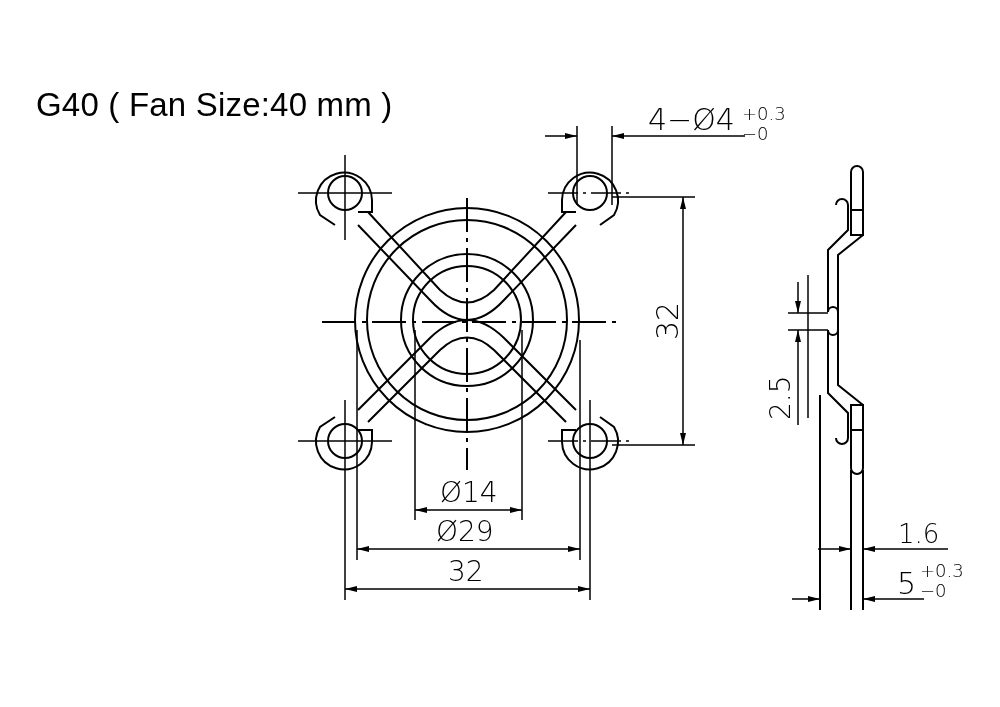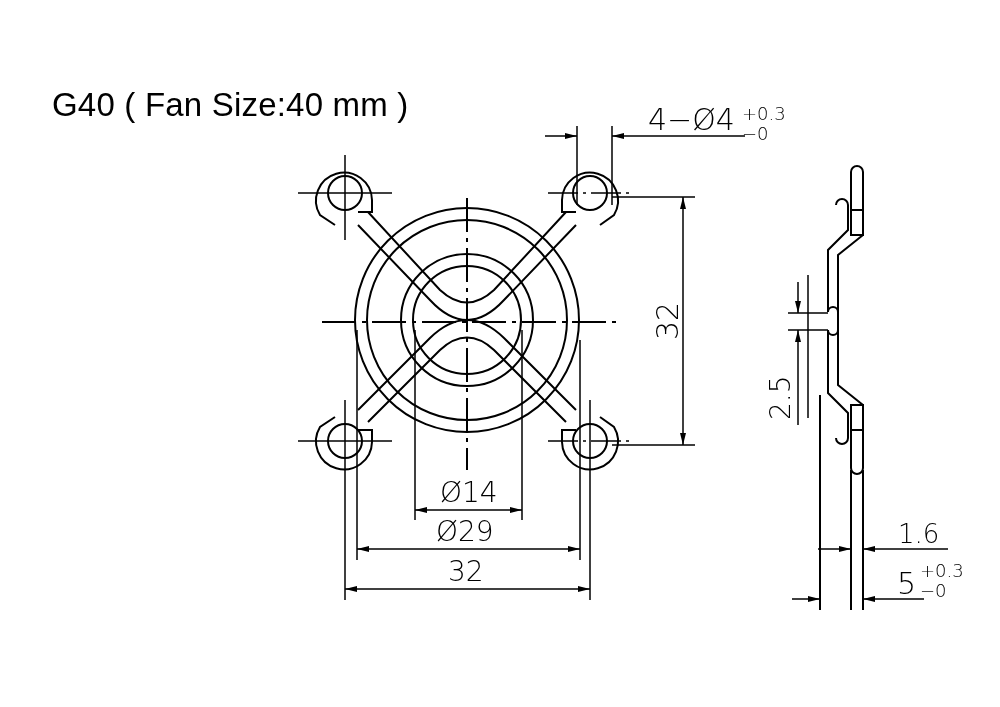--- a/index.html
+++ b/index.html
@@ -1,18 +1,18 @@
 <!DOCTYPE html>
 <html><head>
 <meta charset="utf-8">
 <style>
   html, body { margin: 0; padding: 0; background: #ffffff; }
   body { width: 1000px; height: 707px; position: relative; overflow: hidden; }
   .title {
-    position: absolute; left: 52px; top: 86px;
+    position: absolute; left: 36px; top: 86px;
     font-family: "Liberation Sans", sans-serif; font-size: 33px; color: #000;
     letter-spacing: 0.2px; white-space: nowrap;
   }
   svg.drawing { position: absolute; left: 0; top: 0; }
   .dim { font-family: "DejaVu Sans", sans-serif; font-weight: 200; fill: #000; }
   .ln { stroke: #000; stroke-width: 2; fill: none; }
   .thin { stroke: #000; stroke-width: 1.5; fill: none; }
   .cl { stroke: #000; stroke-width: 2; fill: none; stroke-dasharray: 34 6 4 6; }
 </style>
 </head>

